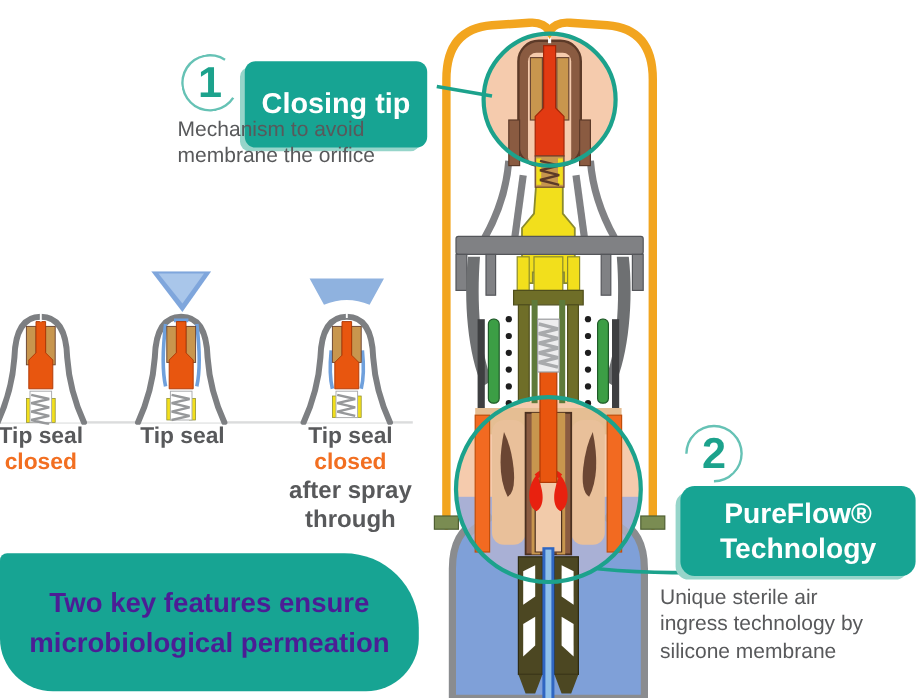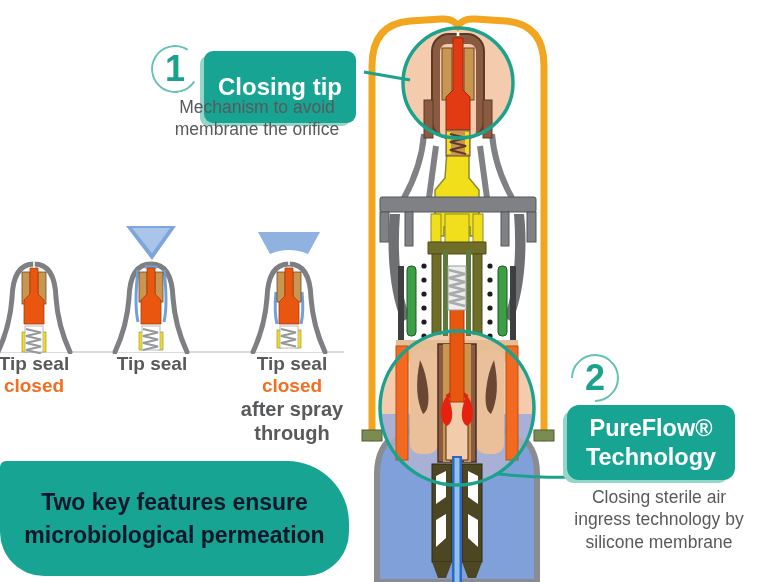--- a/index.html
+++ b/index.html
@@ -20,43 +20,43 @@
   .stepnum .n{position:absolute;inset:0;display:flex;align-items:center;justify-content:center;
     font-size:36px;font-weight:bold;color:#1CA28C;}
   .s1{left:151px;top:45px;}
   .s2{left:571px;top:354px;}
 
   
   .badge{position:absolute;background:#17A493;color:#fff;font-weight:bold;
     border-radius:9px;box-shadow:-5px 4px 0 -1px #96D5CA;}
   .badge1{left:204px;top:51px;height:40px;padding:16px 14px;display:flex;align-items:center;
     font-size:24px;justify-content:center;}
-  .badge2{left:567px;top:405px;width:168px;padding:9px 0;text-align:center;
+  .badge2{left:567px;top:405px;width:196px;padding:9px 0;text-align:center;
     font-size:23.5px;line-height:1.22;border-radius:12px;}
 
   
-  .desc{position:absolute;color:#58595B;font-size:17.5px;line-height:1.28;text-align:center;}
+  .desc{position:absolute;color:#58595B;font-size:17.5px;line-height:1.28;}
   .desc1{left:148px;top:96px;width:218px;}
   .desc2{left:550px;top:486px;width:218px;}
 
   
   .tipl{position:absolute;top:353px;text-align:center;line-height:1.15;font-weight:bold;}
   .tipl .t{font-size:19px;color:#58595B;}
   .tipl .state{font-size:19px;}
   .state-orange{color:#F26F21;}
   .state-teal{color:#00A58C;}
   .tipl .note{font-size:20px;color:#58595B;line-height:1.2;}
   .tipl1{left:-4px;width:76px;}
   .tipl2{left:109px;width:86px;}
   .tipl3{left:239px;width:106px;}
 
   
   .footer-box{position:absolute;left:0;top:461px;width:349px;height:115px;background:#17A493;
     border-radius:6px 62px 44px 44px;display:flex;align-items:center;justify-content:center;}
-  .footer-text{color:#0f172a;font-weight:bold;font-size:23px;line-height:1.42;text-align:center;}
+  .footer-text{color:#4c1d95;font-weight:bold;font-size:23px;line-height:1.42;text-align:center;}
 </style>
 </head>
 <body>
 
 <div class="canvas">
 
   <svg class="device" width="768" height="582" viewBox="0 0 768 582">
     <defs>
       <clipPath id="c2">
           <circle cx="457" cy="408" r="77"></circle>
@@ -240,21 +240,21 @@
 
   <div class="stepnum s2">
     <span class="ring"></span>
     <span class="n">2</span>
   </div>
   <div class="badge badge2">
     <div>PureFlow®</div>
     <div>Technology</div>
   </div>
   <div class="desc desc2">
-    <div>Closing sterile air</div>
+    <div>Unique sterile air</div>
     <div>ingress technology by</div>
     <div>silicone membrane</div>
   </div>
 
   <div class="tipl tipl1">
     <div class="t">Tip seal</div>
     <div class="state state-orange">closed</div>
   </div>
   <div class="tipl tipl2">
     <div class="t">Tip seal</div>

